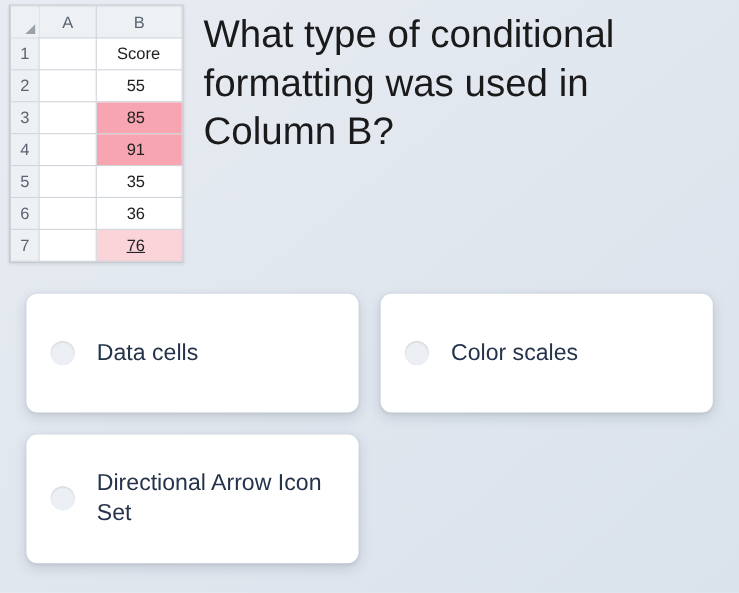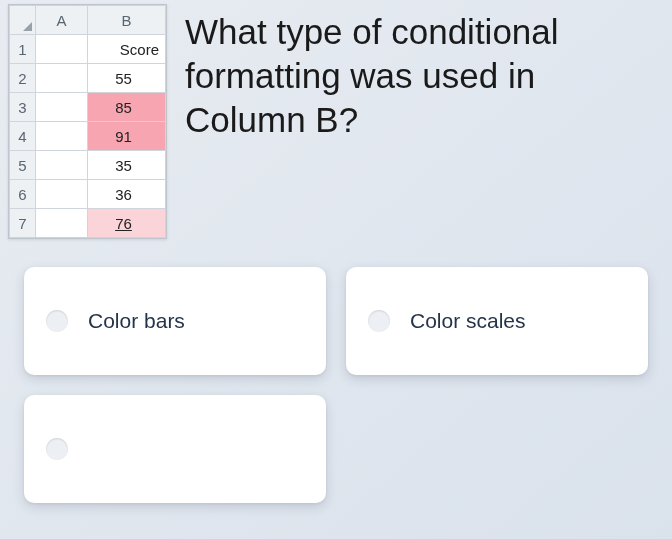--- a/index.html
+++ b/index.html
@@ -59,21 +59,21 @@
       text-align: center;
       width: 26px;
     }
     .cell {
       background: #fff;
       text-align: center;
       padding-right: 6px !important;
       color: #222;
     }
     .cell-header {
-      text-align: right;
+      text-align: center;
       padding-left: 5px !important;
     }
     .cell-hl { background: #f7a6b1 !important; margin-left: 47px; }
     .cell-hl-light { background: #fbd4da !important; text-decoration: underline; }
     .question {
       flex: 1;
       padding: 6px 10px 0 18px;
       font-size: 35px;
       line-height: 1.25;
       color: #1a1a1a;
@@ -159,22 +159,23 @@
       </tr>
     </tbody>
       </table>
   </div>
   <div class="question">What type of conditional formatting was used in Column B?</div>
 </div>
 
 <div class="answers">
   <div class="answer-card">
     <div class="radio"></div>
-    <div class="answer-text">Color bars</div>
+    <div class="answer-text">Data cells</div>
   </div>
   <div class="answer-card">
     <div class="radio"></div>
     <div class="answer-text">Color scales</div>
   </div>
   <div class="answer-card">
     <div class="radio"></div>
+    <div class="answer-text">Directional Arrow Icon Set</div>
   </div>
 </div>
 
 </body></html>

